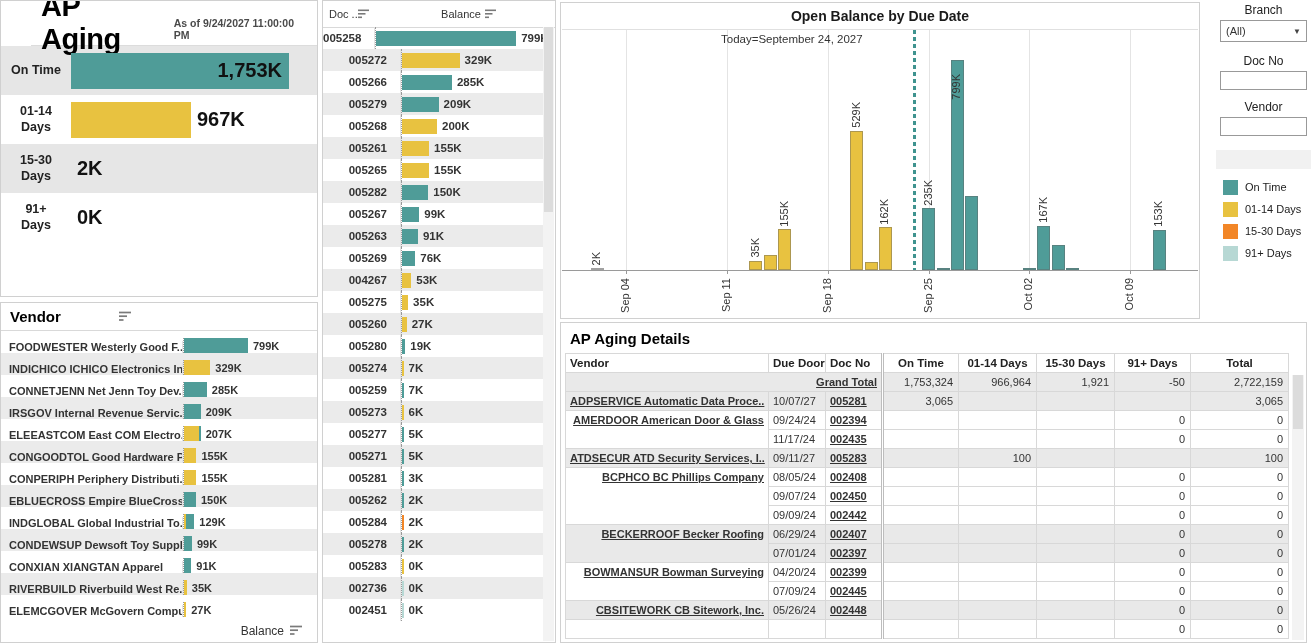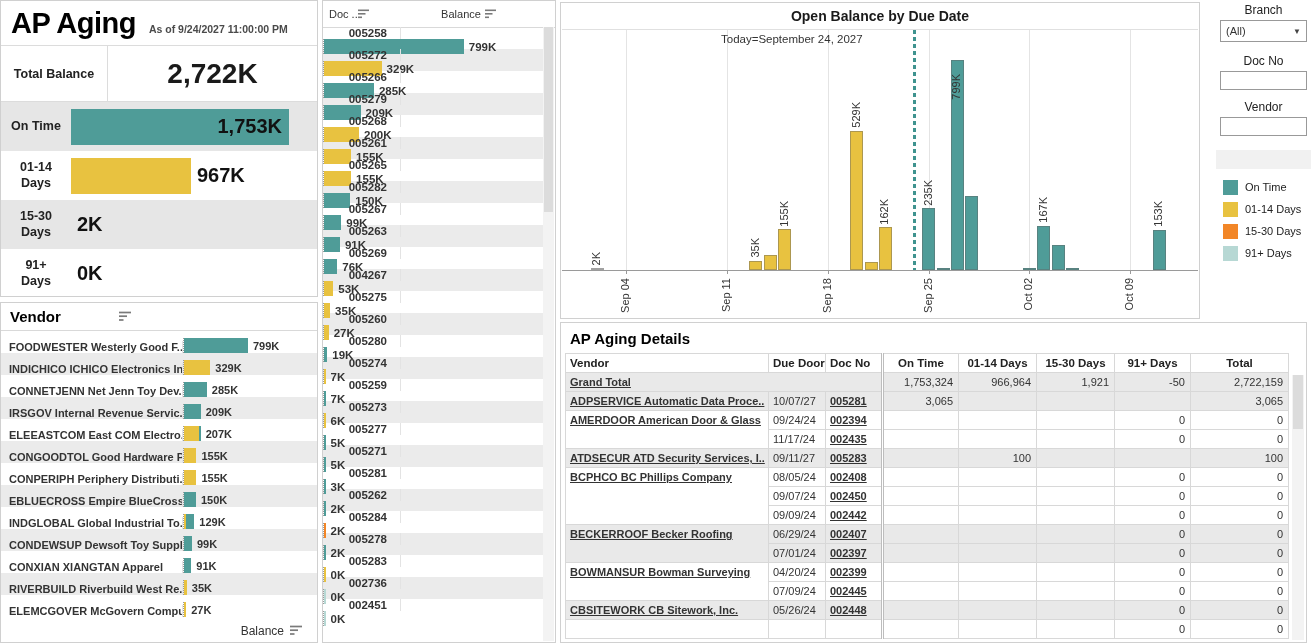--- a/index.html
+++ b/index.html
@@ -2,21 +2,21 @@
 <html><head>
 <meta charset="utf-8">
 <style>
   html,body{margin:0;padding:0;}
   body{width:1311px;height:643px;position:relative;overflow:hidden;background:#fff;
        font-family:"Liberation Sans",sans-serif;color:#333;}
   .panel{position:absolute;background:#fff;border:1px solid #d0d0d0;box-sizing:border-box;overflow:hidden;}
 
   
   #summary{left:0;top:0;width:318px;height:297px;}
-  .s-title{height:44px;border-bottom:1px solid #dcdcdc;display:flex;align-items:center;padding:0 10px;}
+  .s-title{height:44px;border-bottom:1px solid #dcdcdc;display:flex;align-items:center;padding:0 10px;margin-left:30px;}
   .s-title h1{font-size:29px;font-weight:800;color:#000;margin:0;letter-spacing:-.5px;}
   .s-asof{font-size:10.5px;color:#4a4a4a;margin-left:13px;margin-top:12px;font-weight:600;}
   .s-total{height:55px;border-bottom:1px solid #dcdcdc;display:flex;}
   .s-total-label{width:106px;border-right:1px solid #dcdcdc;display:flex;align-items:center;justify-content:center;font-weight:700;font-size:12.5px;color:#222;}
   .s-total-value{flex:1;display:flex;align-items:center;justify-content:center;font-size:28px;font-weight:700;color:#1a1a1a;}
   .srow{height:49px;display:flex;align-items:center;}
   .srow.shade{background:#e6e6e6;}
   .slabel{width:70px;text-align:center;font-weight:700;font-size:12.5px;line-height:1.25;color:#222;}
   .sbararea{flex:1;display:flex;align-items:center;height:36px;}
   .sbar{height:36px;display:flex;align-items:center;justify-content:flex-end;font-size:20px;font-weight:700;color:#111;padding-right:7px;box-sizing:border-box;}
@@ -35,21 +35,21 @@
   .vval{font-size:11px;font-weight:600;margin-left:5px;}
   .v-foot{position:absolute;bottom:0;left:0;right:0;height:23px;display:flex;align-items:center;justify-content:flex-end;padding-right:14px;font-size:12px;color:#333;background:#fff;}
   .v-foot .sorticon{margin-left:6px;}
 
   
   #docs{left:322px;top:0;width:234px;height:643px;}
   .d-head{height:26px;display:flex;align-items:center;border-bottom:1px solid #d9d9d9;font-size:11px;color:#333;}
   .dh-doc{width:72px;padding-left:6px;display:flex;align-items:center;gap:0;}
   .dh-bal{flex:1;display:flex;align-items:center;justify-content:center;gap:4px;padding-right:18px;}
   #drows{position:absolute;top:26px;left:0;right:12px;}
-  .drow{height:22px;display:flex;align-items:stretch;flex-direction:column;}
+  .drow{height:22px;display:flex;align-items:stretch;}
   .drow.alt{background:#ebebeb;}
   .dnum{width:78px;padding-right:13px;font-size:11.5px;font-weight:600;box-sizing:border-box;border-right:1px solid #e3e3e3;display:flex;align-items:center;justify-content:flex-end;}
   .dbar{flex:1;display:flex;align-items:center;border-left:1px dotted #9a9a9a;}
   .dval{font-size:11.5px;font-weight:600;margin-left:5px;}
 
   
   .vscroll{position:absolute;background:#f3f3f3;}
   .vthumb{position:absolute;left:1px;right:1px;background:#dcdcdc;}
   #docscroll{right:1px;top:26px;bottom:1px;width:11px;}
   #docscroll .vthumb{top:0;height:185px;}
@@ -74,21 +74,21 @@
   #detailsp{left:560px;top:322px;width:747px;height:321px;}
   .dt-title{height:29px;line-height:32px;padding-left:9px;font-size:15px;font-weight:700;color:#000;}
   table.dtable{position:absolute;left:4px;top:30px;border-collapse:collapse;table-layout:fixed;width:723px;font-size:11px;}
   .dtable th,.dtable td{border:1px solid #d8d8d8;height:19px;padding:0 4px;overflow:hidden;white-space:nowrap;box-sizing:border-box;}
   .dtable thead th{font-size:11.5px;font-weight:700;text-align:left;color:#222;}
   .dtable thead th.numh{text-align:center;}
   .dtable thead th.totalh{text-align:center;font-weight:800;}
   .dtable td.num{text-align:right;padding-right:5px;}
   .dtable tr.shade td{background:#e9e9e9;}
   .dtable .gapL{border-left:3px double #bdbdbd;}
-  .dtable .vcell{font-weight:700;vertical-align:top;padding-top:3px;}
+  .dtable .vcell{font-weight:700;vertical-align:top;padding-top:3px;text-align:right;}
   .link{text-decoration:underline;cursor:pointer;}
   .dtable td.doc{font-weight:600;}
 
   
   #sidebar{position:absolute;left:1216px;top:0;width:95px;height:322px;}
   .sb-label{text-align:center;font-size:12px;color:#222;margin-top:3px;}
   .sb-select{margin:3px 4px 0;height:20px;border:1px solid #999;display:flex;align-items:center;justify-content:space-between;padding:0 5px;font-size:11px;background:#fff;cursor:pointer;}
   .arrow{font-size:8px;color:#444;}
   .sb-input{display:block;margin:3px 4px 0;height:19px;border:1px solid #999;background:#fff;width:calc(100% - 8px);box-sizing:border-box;font-size:11px;padding:0 4px;}
   .sb-band{height:19px;background:#f1f1f1;margin-top:14px;}
@@ -98,24 +98,20 @@
   .leg-label{font-size:11px;color:#222;}
   .sorticon{display:inline-flex;align-items:center;}
 </style>
 </head>
 <body>
 
 <div class="panel" id="summary">
   <div class="s-title">
     <h1>AP Aging</h1>
     <span class="s-asof">As of 9/24/2027 11:00:00 PM</span>
-  </div>
-  <div class="s-total">
-    <div class="s-total-label">Total Balance</div>
-    <div class="s-total-value">2,722K</div>
   </div>
   <div id="srows">
  <div class="srow shade">
    <div class="slabel">On Time</div>
    <div class="sbararea">
      <div class="sbar" style="width:218px;background:#4f9c98">1,753K</div>
 
    </div>
  </div>
  <div class="srow ">

